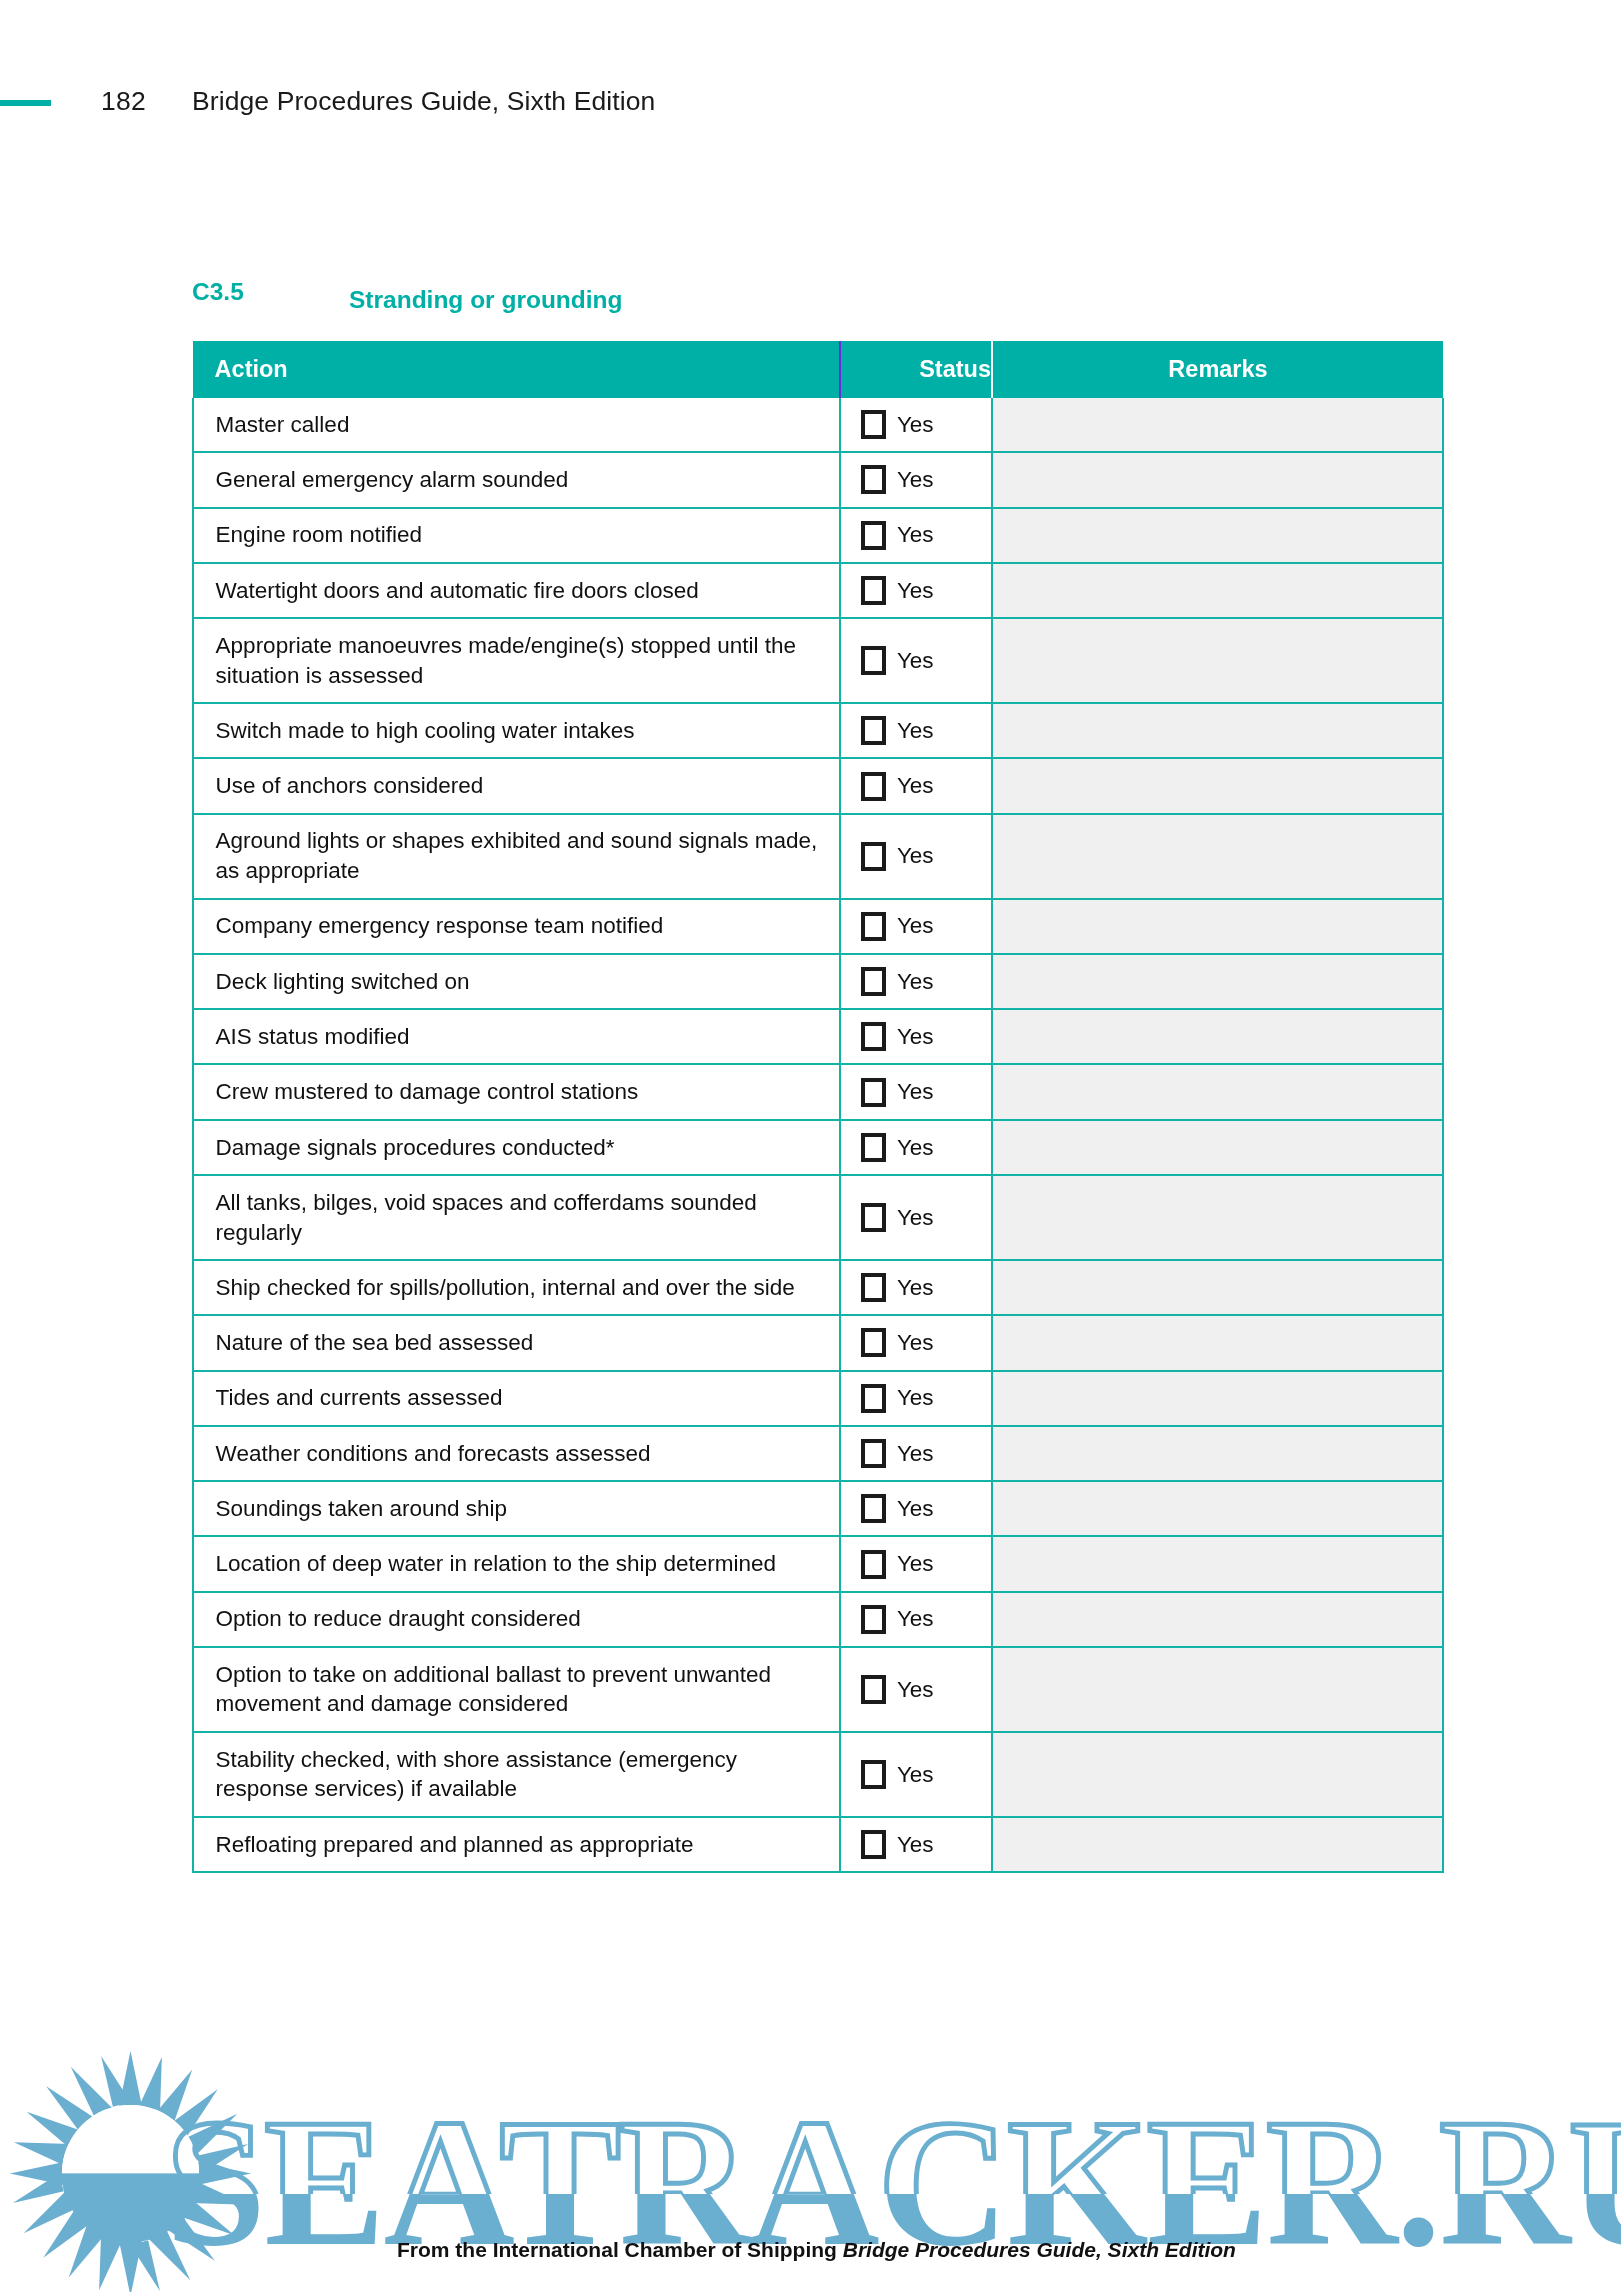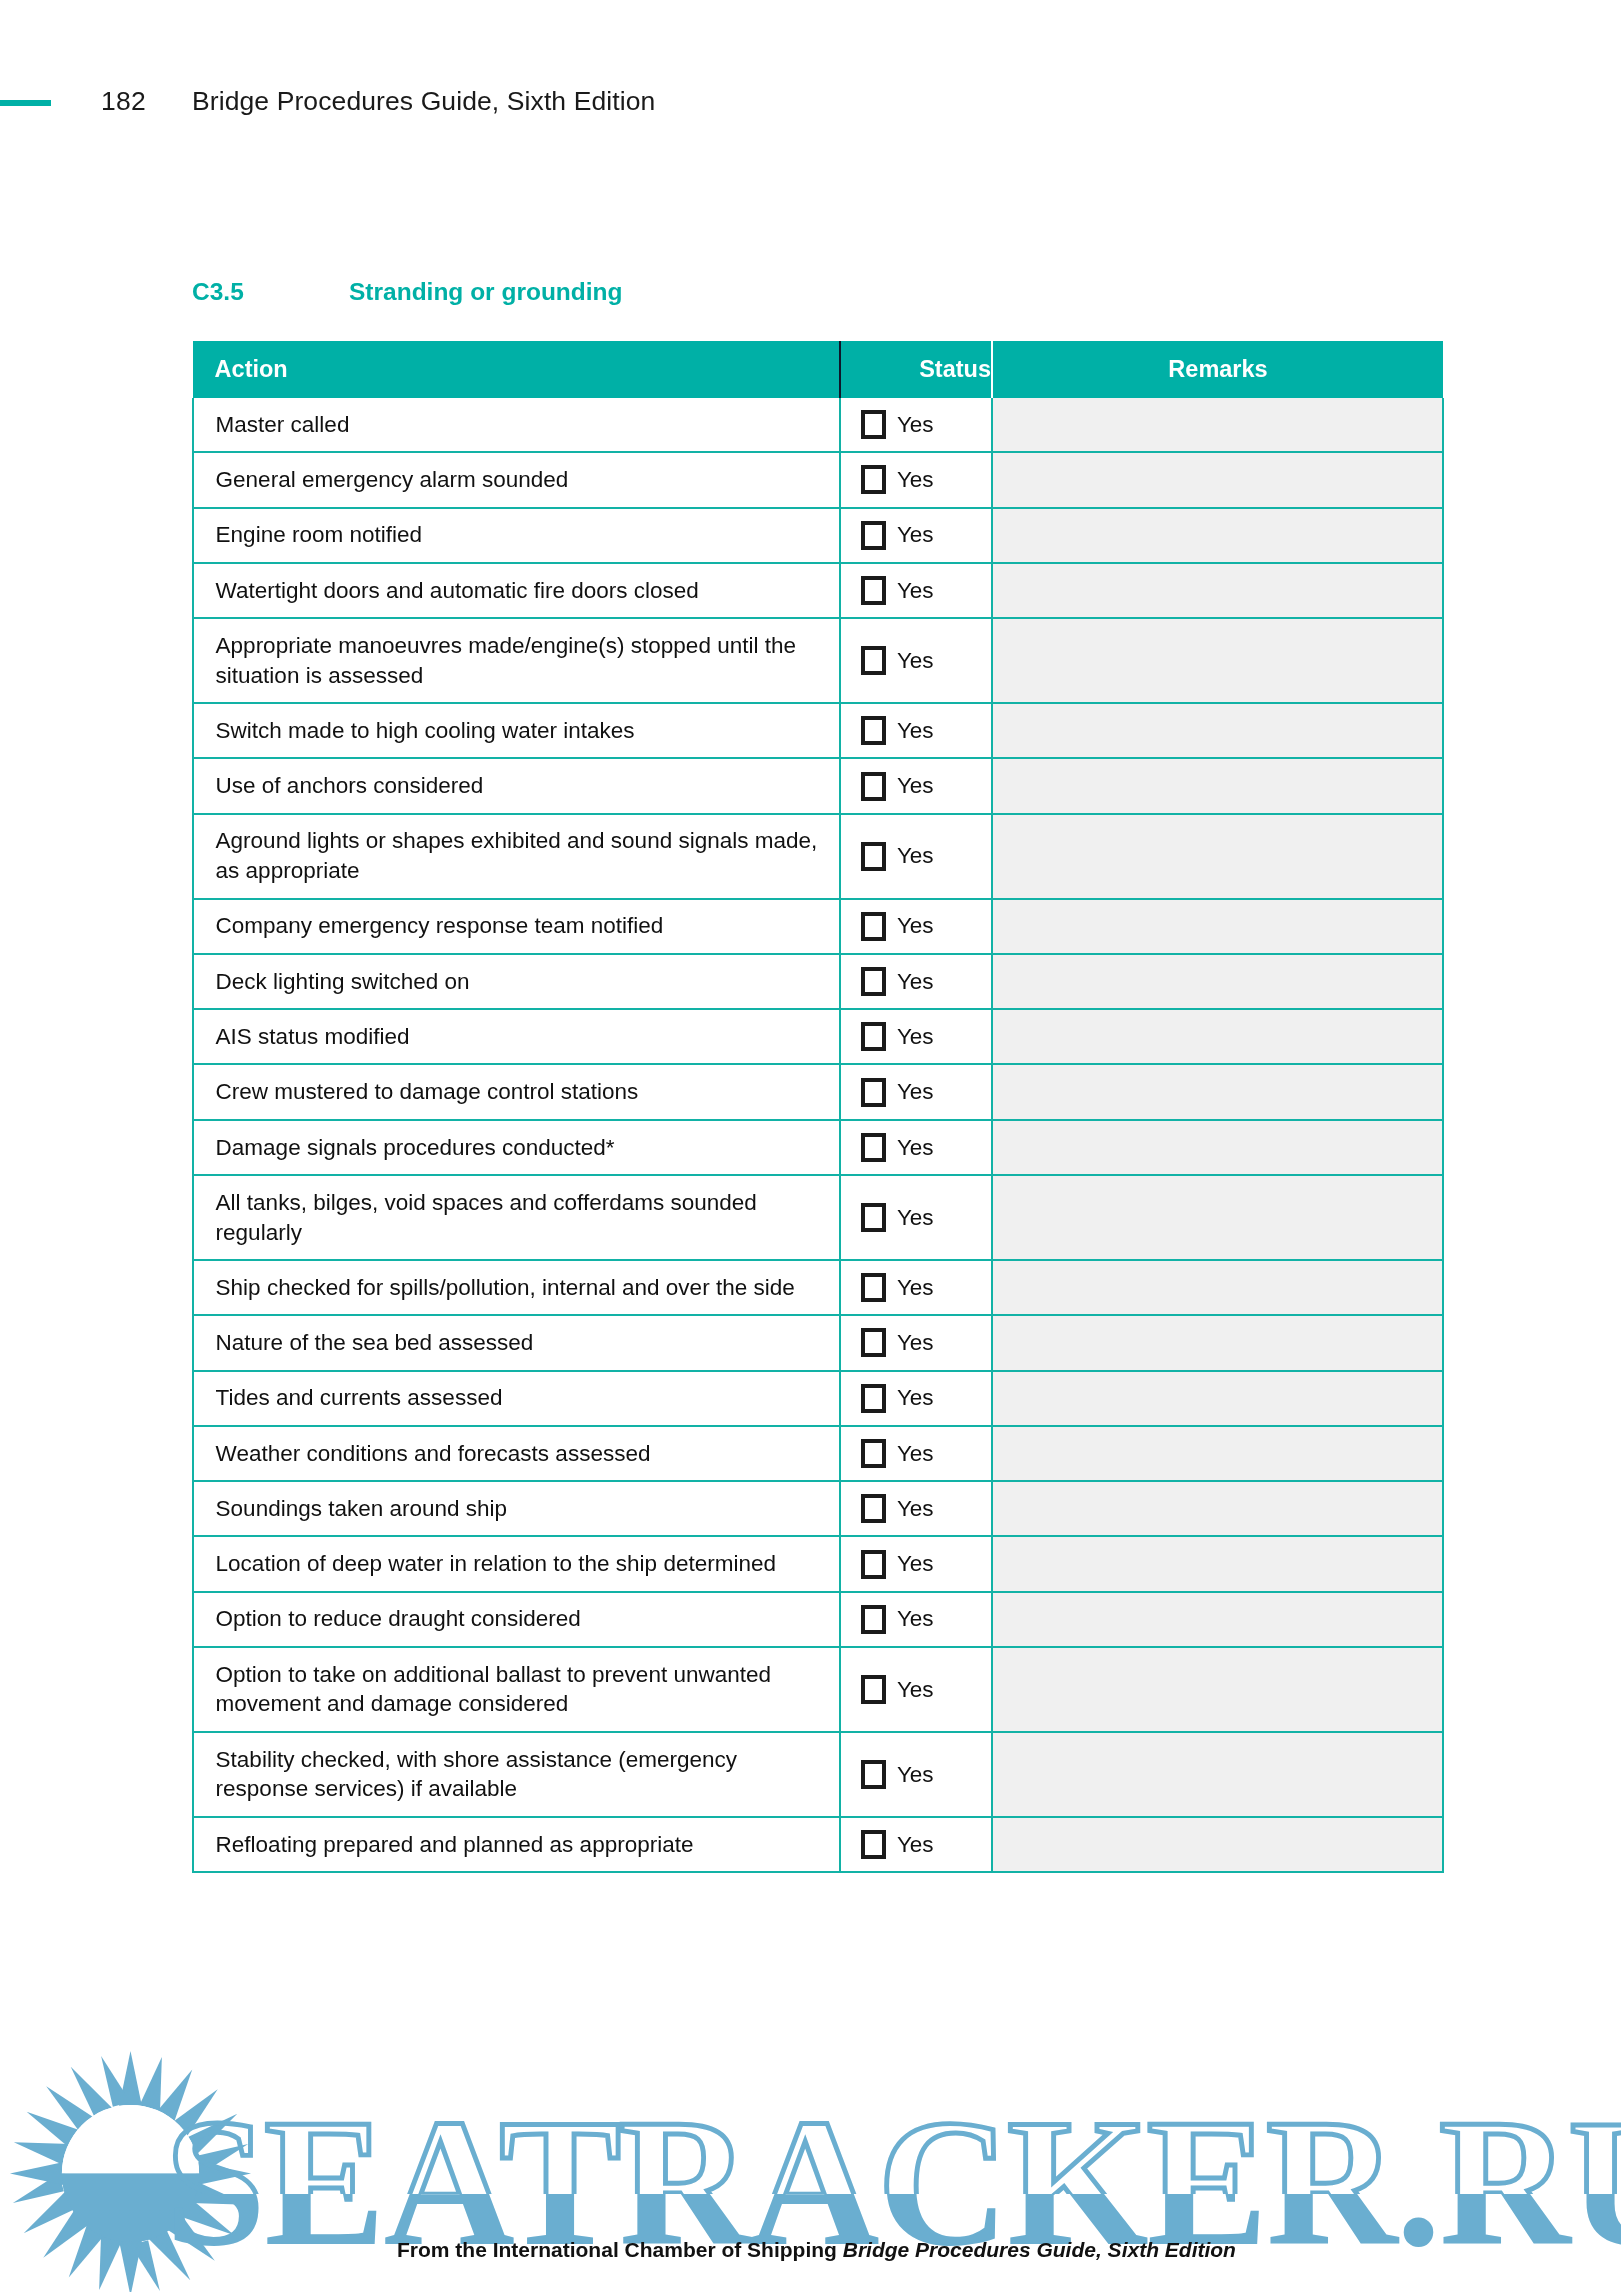--- a/index.html
+++ b/index.html
@@ -58,21 +58,21 @@
     font-size: 24.5px;
   }
   .section-no {
     position: absolute;
     left: 0;
     top: 0;
   }
   .section-title {
     position: absolute;
     left: 157px;
-    top: 0;
+    top: 8px;
   }
 
   
   .checklist {
     position: absolute;
     top: 341px;
     left: 192px;
     width: 1250px;
     border-collapse: collapse;
     table-layout: fixed;
@@ -85,21 +85,21 @@
     background: #00b0a6;
     color: #ffffff;
     font-size: 23.5px;
     font-weight: bold;
     height: 57px;
     vertical-align: middle;
   }
   .checklist thead th.th-action {
     text-align: left;
     padding-left: 21.6px;
-    border-right: 2px solid #0f172a;
+    border-right: 2px solid #6d28d9;
     margin-left: 21px;
   }
   .checklist thead th.th-status {
     text-align: right;
     border-right: 2px solid #ffffff;
   }
   .checklist thead th.th-remarks { text-align: center; }
 
   .checklist tbody tr { }
 

